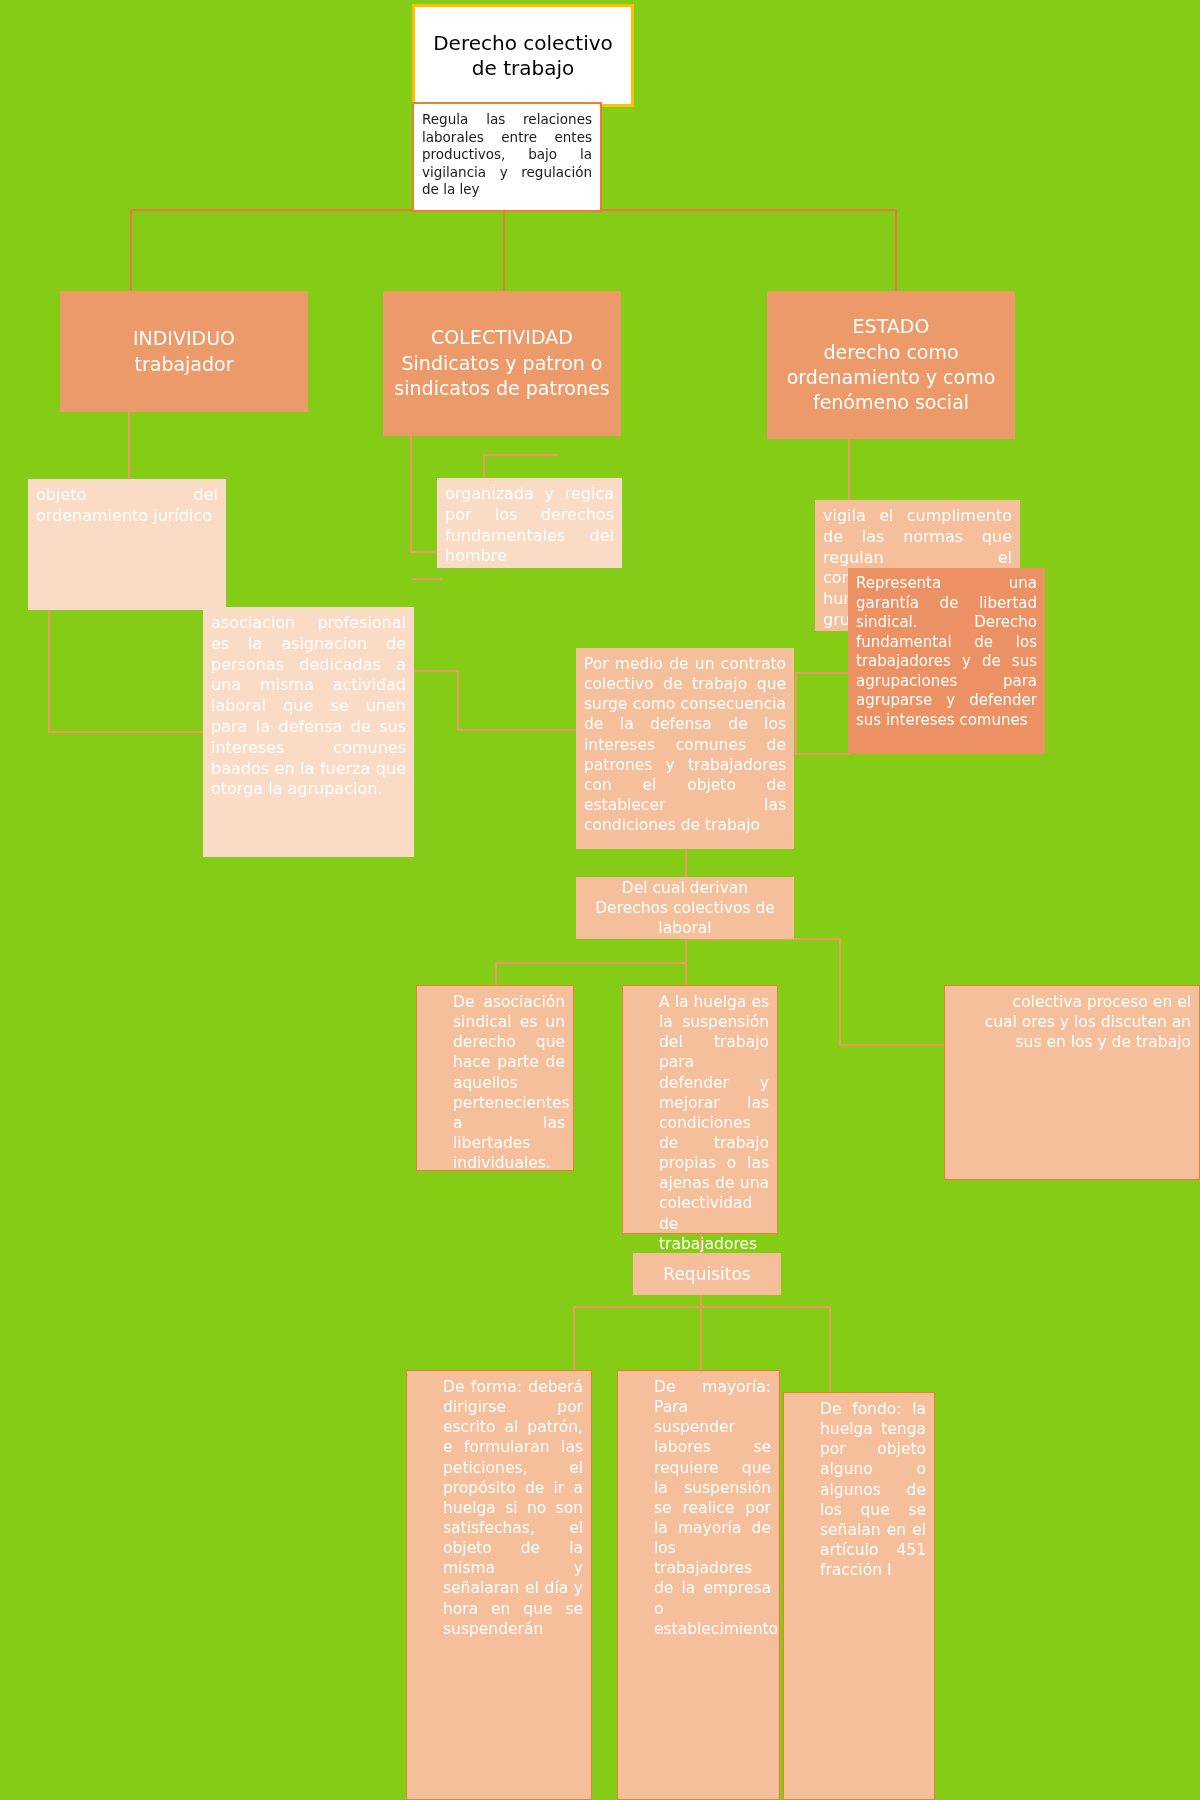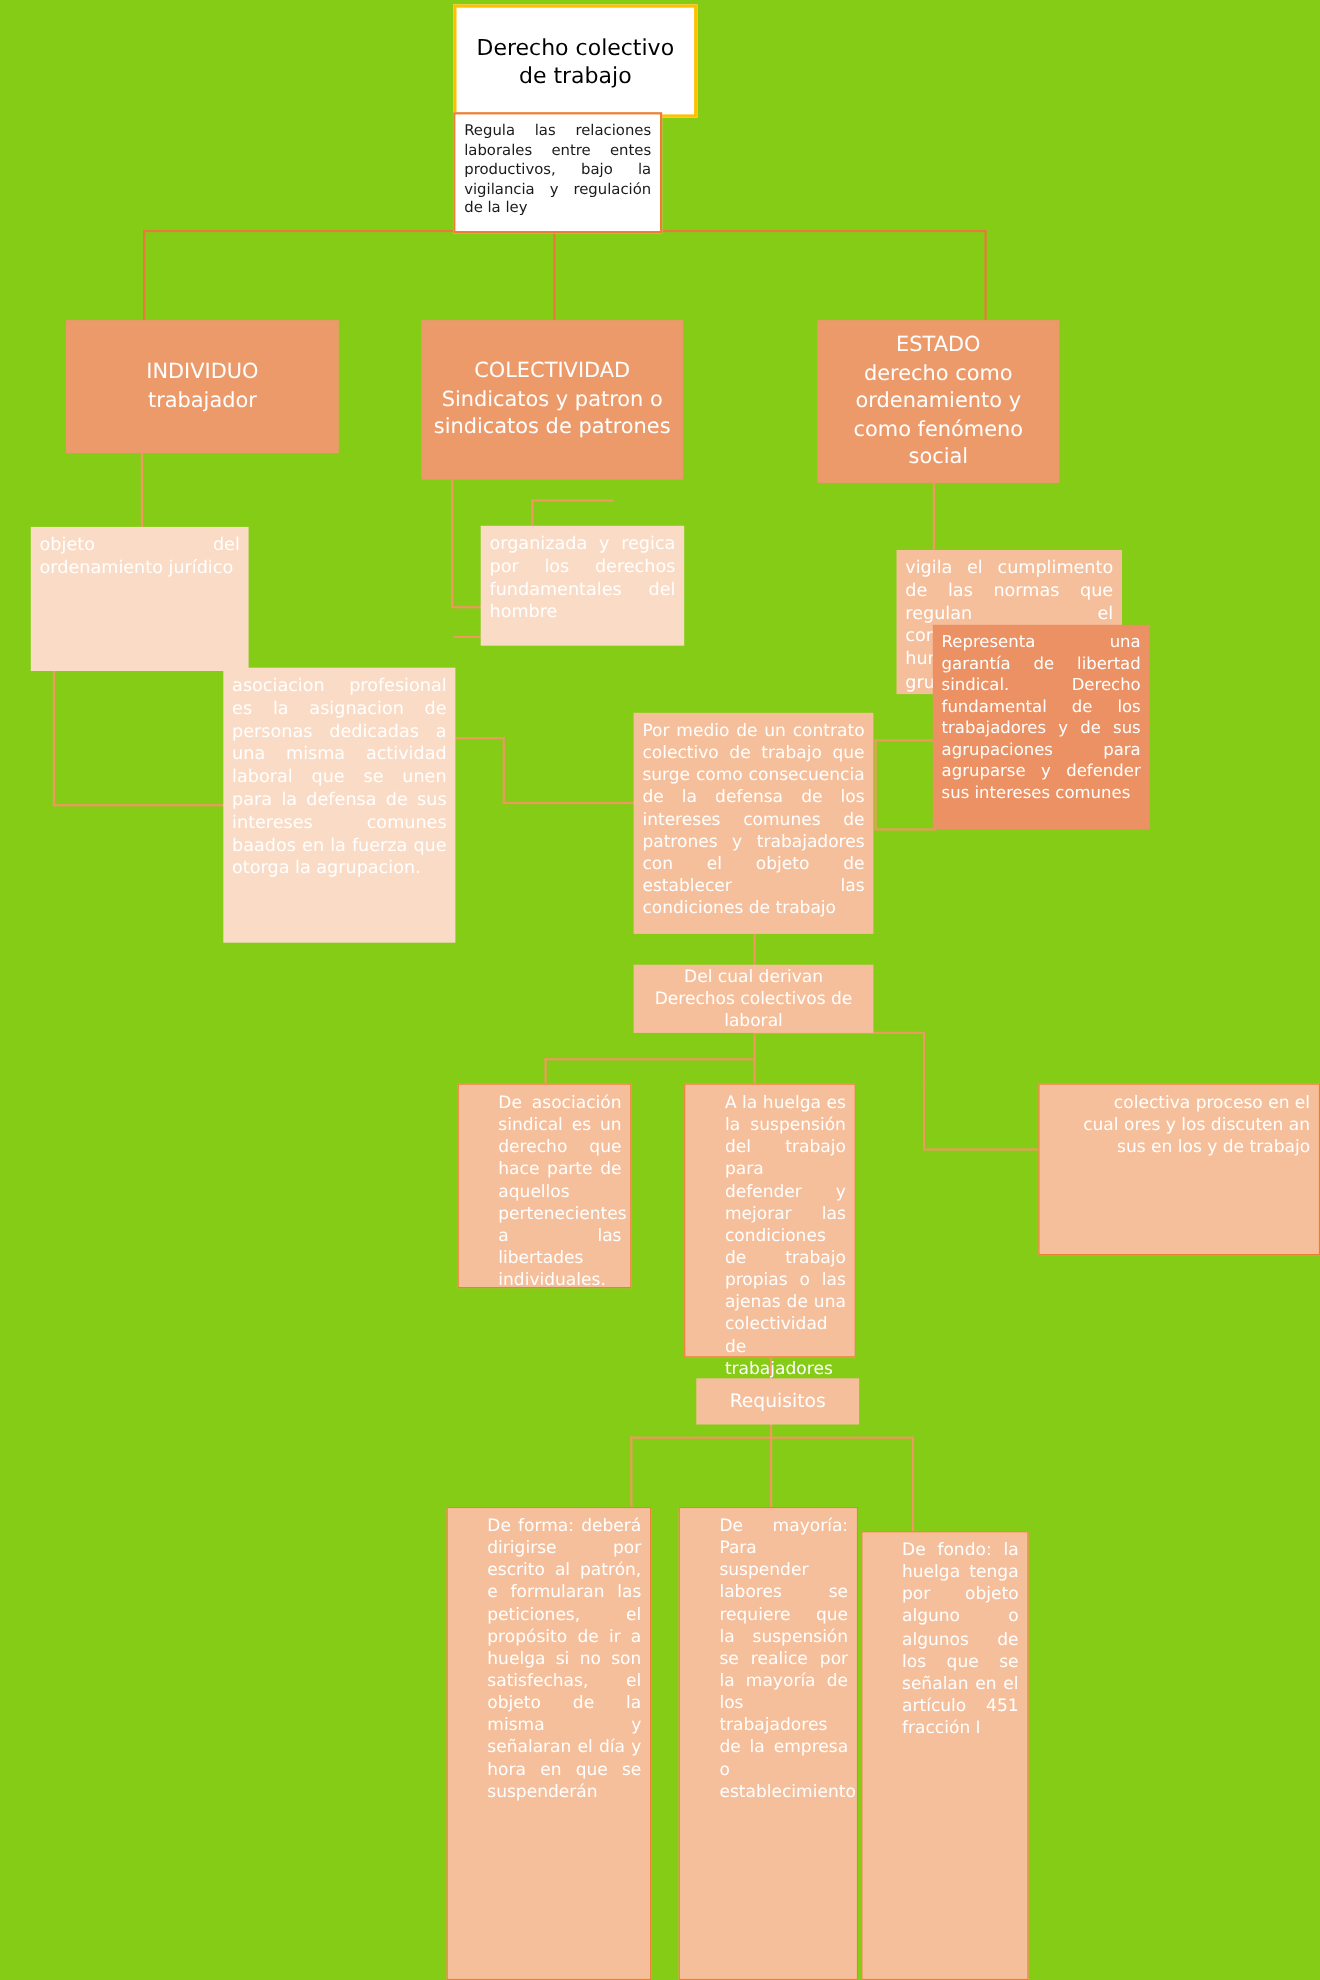--- a/index.html
+++ b/index.html
@@ -173,30 +173,30 @@
   <div class="node lvl1" style="left:22px; top:291px; width:248px; height:121px;margin-left:38px;">
     <span>INDIVIDUO</span>
     <span>trabajador</span>
   </div>
 
   <div class="node lvl1" style="left:383px; top:291px; width:238px; height:145px;">
     <span>COLECTIVIDAD</span>
     <span>Sindicatos y patron o sindicatos de patrones</span>
   </div>
 
-  <div class="node lvl1" style="left:743px; top:291px; width:220px; height:148px;text-align:center;">
+  <div class="node lvl1" style="left:767px; top:291px; width:248px; height:148px;text-align:center;">
     <span>ESTADO</span>
     <span>derecho como ordenamiento y como fenómeno social</span>
   </div>
 
   <div class="node light" style="left:28px; top:479px; width:198px; height:131px; font-size:16px;">
     <span>objeto del ordenamiento jurídico</span>
   </div>
 
-  <div class="node light clipped" style="left:437px; top:478px; width:185px; height:109px; font-size:16px;">
+  <div class="node light clipped" style="left:437px; top:478px; width:185px; height:90px; font-size:16px;">
     <span>organizada y regica por los derechos fundamentales del hombre</span>
   </div>
 
   <div class="node med clipped z4" style="left:815px; top:500px; width:205px; height:131px; font-size:16px;">
     <span>vigila el cumplimento de las normas que regulan el comportamiento humano individual en grupo</span>
   </div>
 
   <div class="node dark clipped" style="left:848px; top:568px; width:197px; height:186px;">
     <span>Representa una garantía de libertad sindical. Derecho fundamental de los trabajadores y de sus agrupaciones para agruparse y defender sus intereses comunes</span>
   </div>
@@ -214,21 +214,21 @@
   </div>
 
   <div class="node med bordered" style="left:416px; top:985px; width:158px; height:186px;">
     <span>De asociación sindical es un derecho que hace parte de aquellos pertenecientes a las libertades individuales.</span>
   </div>
 
   <div class="node med bordered" style="left:622px; top:985px; width:156px; height:249px;">
     <span>A la huelga es la suspensión del trabajo para defender y mejorar las condiciones de trabajo propias o las ajenas de una colectividad de trabajadores</span>
   </div>
 
-  <div class="node med bordered clipped" style="left:944px; top:985px; width:256px; height:156px; text-align:right; text-align-last:right;">
+  <div class="node med bordered clipped" style="left:944px; top:985px; width:256px; height:195px; text-align:right; text-align-last:right;">
     <span>colectiva proceso en el cual ores y los discuten an sus en los y de trabajo</span>
   </div>
 
   <div class="node med center" style="left:633px; top:1253px; width:148px; height:42px; font-size:17px;">
     <span>Requisitos</span>
   </div>
 
   <div class="node med bordered clipped" style="left:406px; top:1370px; width:186px; height:430px;">
     <span>De forma: deberá dirigirse por escrito al patrón, e formularan las peticiones, el propósito de ir a huelga si no son satisfechas, el objeto de la misma y señalaran el día y hora en que se suspenderán</span>
   </div>

